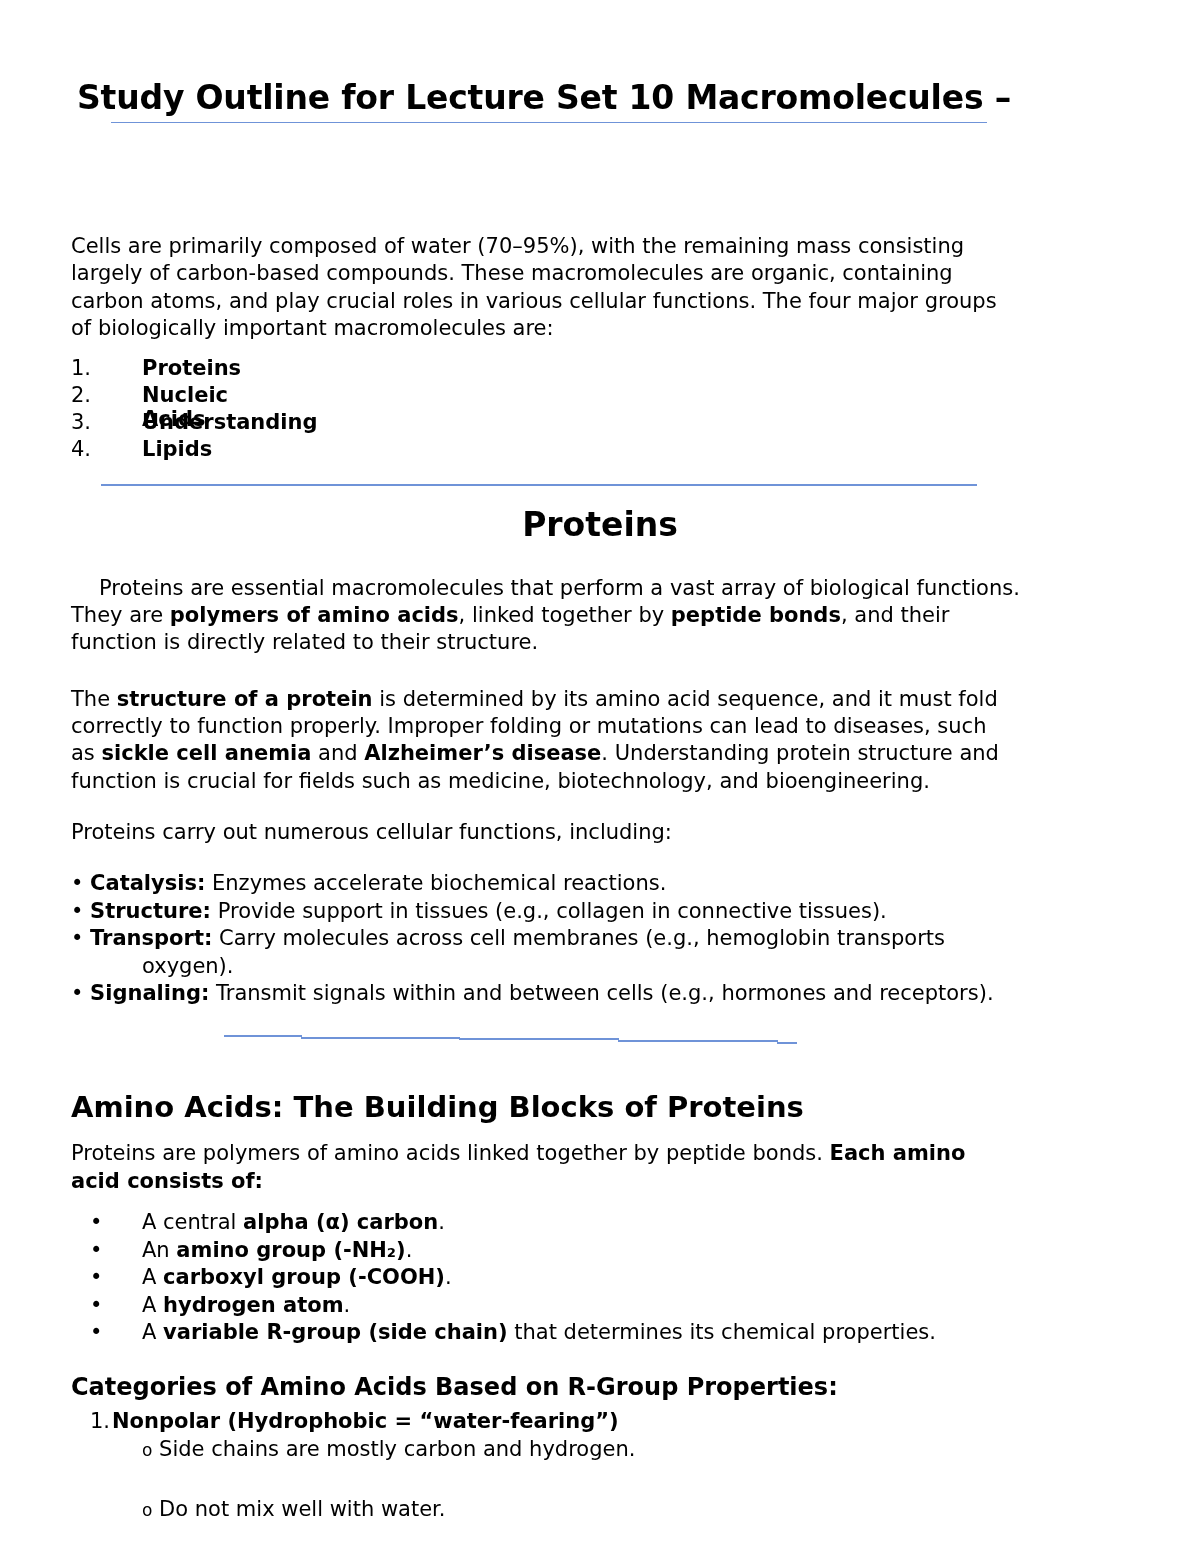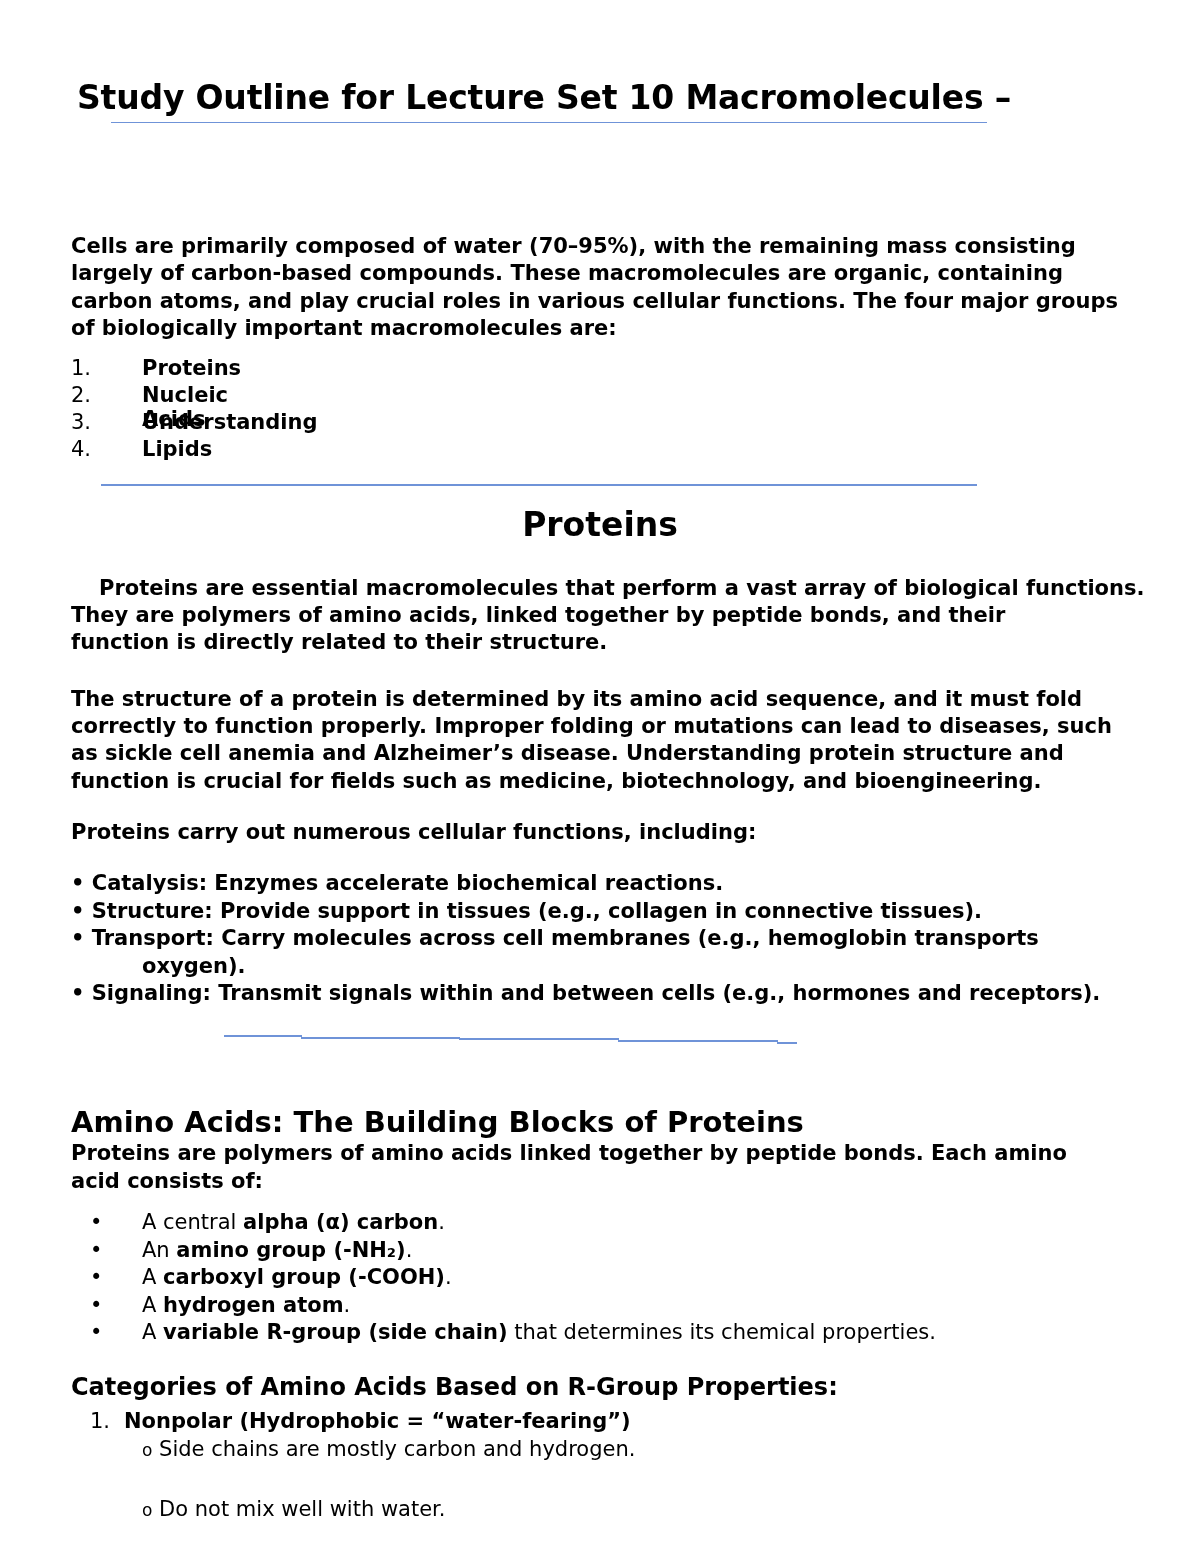--- a/index.html
+++ b/index.html
@@ -12,21 +12,21 @@
   .title {
     font-size: 33px; font-weight: bold; text-align: center;
     left: 0; width: 1088px; letter-spacing: -0.2px;
   }
   .rule { position: absolute; height: 2px; background: #6f93d8; }
   .h2 { font-size: 24px; font-weight: bold; left: 71px; }
   .olist .row { position: absolute; font-size: 21px; }
   .olist .num { position: absolute; left: 71px; }
   .olist .lbl { position: absolute; left: 142px; font-weight: bold; }
   .center-h { font-size: 33px; font-weight: bold; text-align: center; left: 0; width: 1200px; }
-  .bline { position: absolute; left: 71px; font-size: 21px; white-space: nowrap; font-weight: bold; }
+  .bline { position: absolute; left: 71px; font-size: 21px; white-space: nowrap; }
   .bullets .brow { position: absolute; font-size: 21px; white-space: nowrap; }
   .bullets .dot { position: absolute; left: 90px; }
   .bullets .txt { position: absolute; left: 142px; }
   .sub { position: absolute; font-size: 21px; white-space: nowrap; }
 </style>
 </head>
 <body>
 
 <div class="page">
 
@@ -82,21 +82,21 @@
   </div>
 
   <div>
     <div class="rule" style="left:224px; top:1035px; width:78px;"></div>
     <div class="rule" style="left:301px; top:1037px; width:159px;"></div>
     <div class="rule" style="left:459px; top:1038px; width:160px;"></div>
     <div class="rule" style="left:618px; top:1040px; width:160px;"></div>
     <div class="rule" style="left:777px; top:1042px; width:20px;"></div>
   </div>
 
-  <div class="abs" style="left:71px; top:1090px; font-size:29px; font-weight:bold;margin-top:15px;">Amino Acids: The Building Blocks of Proteins</div>
+  <div class="abs" style="left:71px; top:1090px; font-size:29px; font-weight:bold;">Amino Acids: The Building Blocks of Proteins</div>
 
   <div class="bline" style="top:1141px;"><span>Proteins are polymers of amino acids linked together by peptide bonds. </span><b>Each amino</b></div>
   <div class="bline" style="top:1169px; font-weight:bold;">acid consists of:</div>
 
   <div class="bullets">
     <div class="brow" style="top:1210px;">
       <span class="dot">•</span>
       <span class="txt"><span>A central </span><b>alpha (α) carbon</b><span>.</span></span>
     </div>
     <div class="brow" style="top:1238px;">
@@ -113,18 +113,18 @@
     </div>
     <div class="brow" style="top:1320px;">
       <span class="dot">•</span>
       <span class="txt"><span>A </span><b>variable R-group (side chain)</b><span> that determines its chemical properties.</span></span>
     </div>
   </div>
 
   <div class="abs h2" style="top:1373px;">Categories of Amino Acids Based on R-Group Properties:</div>
 
   <div class="sub" style="left:90px; top:1409px;">1.</div>
-  <div class="sub" style="left:124px; top:1409px; font-weight:bold;">Nonpolar (Hydrophobic = “water-fearing”)</div>
+  <div class="sub" style="left:112px; top:1409px; font-weight:bold;">Nonpolar (Hydrophobic = “water-fearing”)</div>
 
   <div class="sub" style="left:142px; top:1437px;"><span style="font-size:17px;">o</span> <span>Side chains are mostly carbon and hydrogen.</span></div>
   <div class="sub" style="left:142px; top:1465px;margin-top:32px;"><span style="font-size:17px;">o</span> <span>Do not mix well with water.</span></div>
 
 </div>
 
 </body></html>

